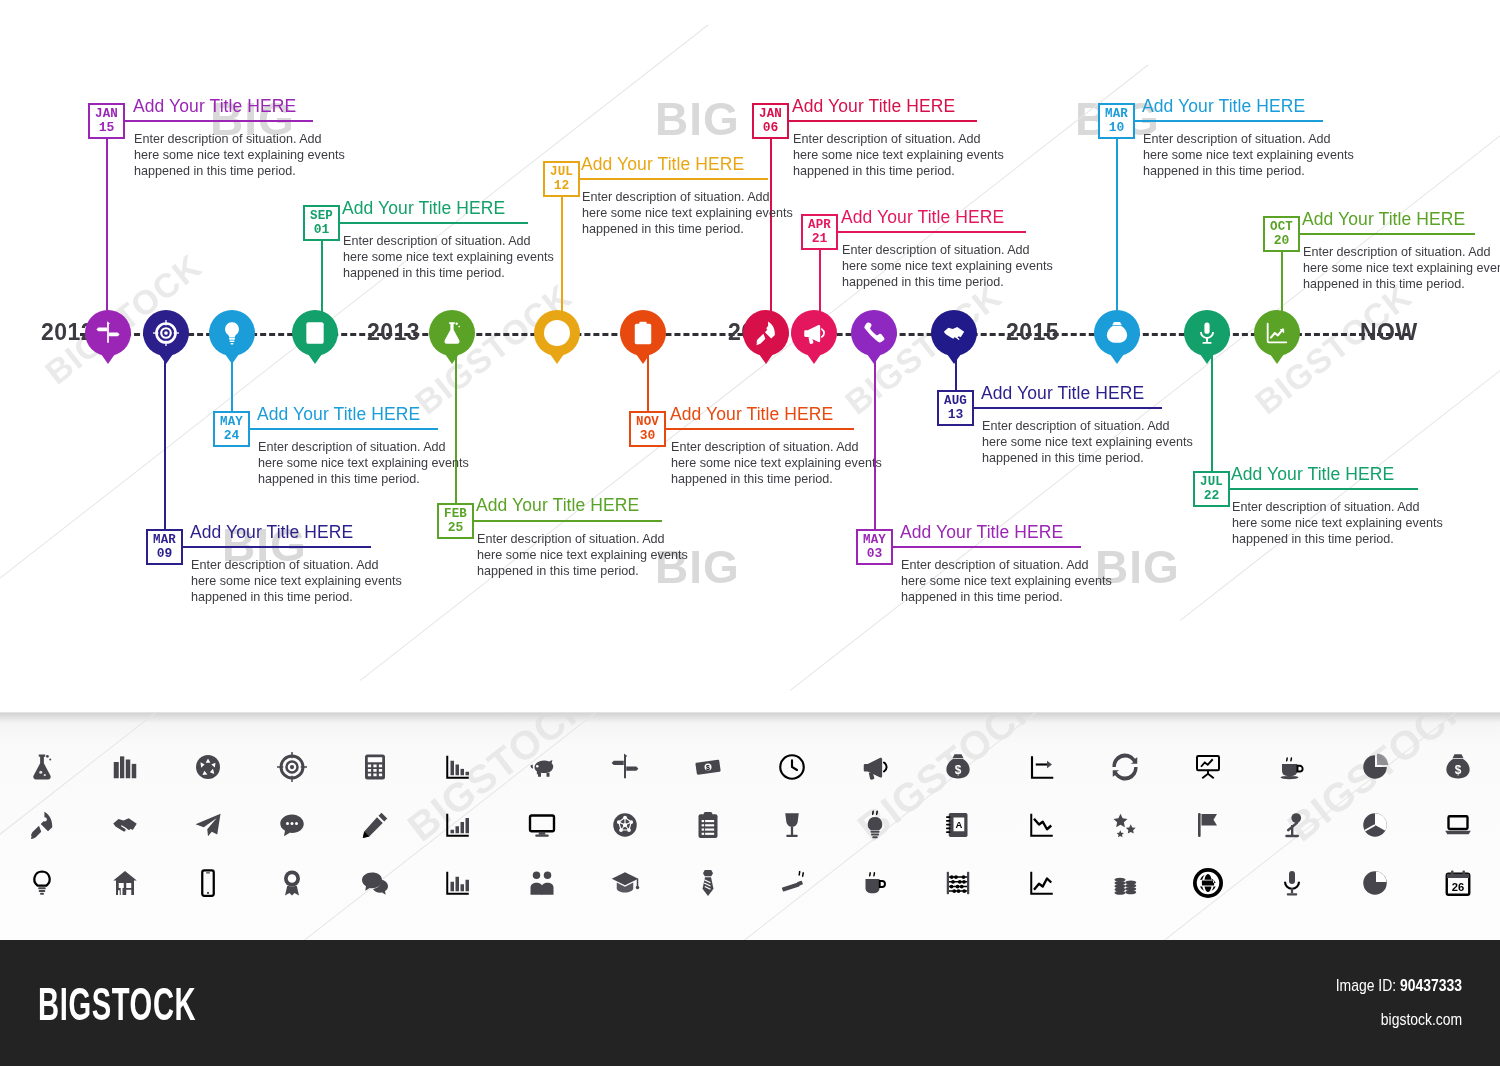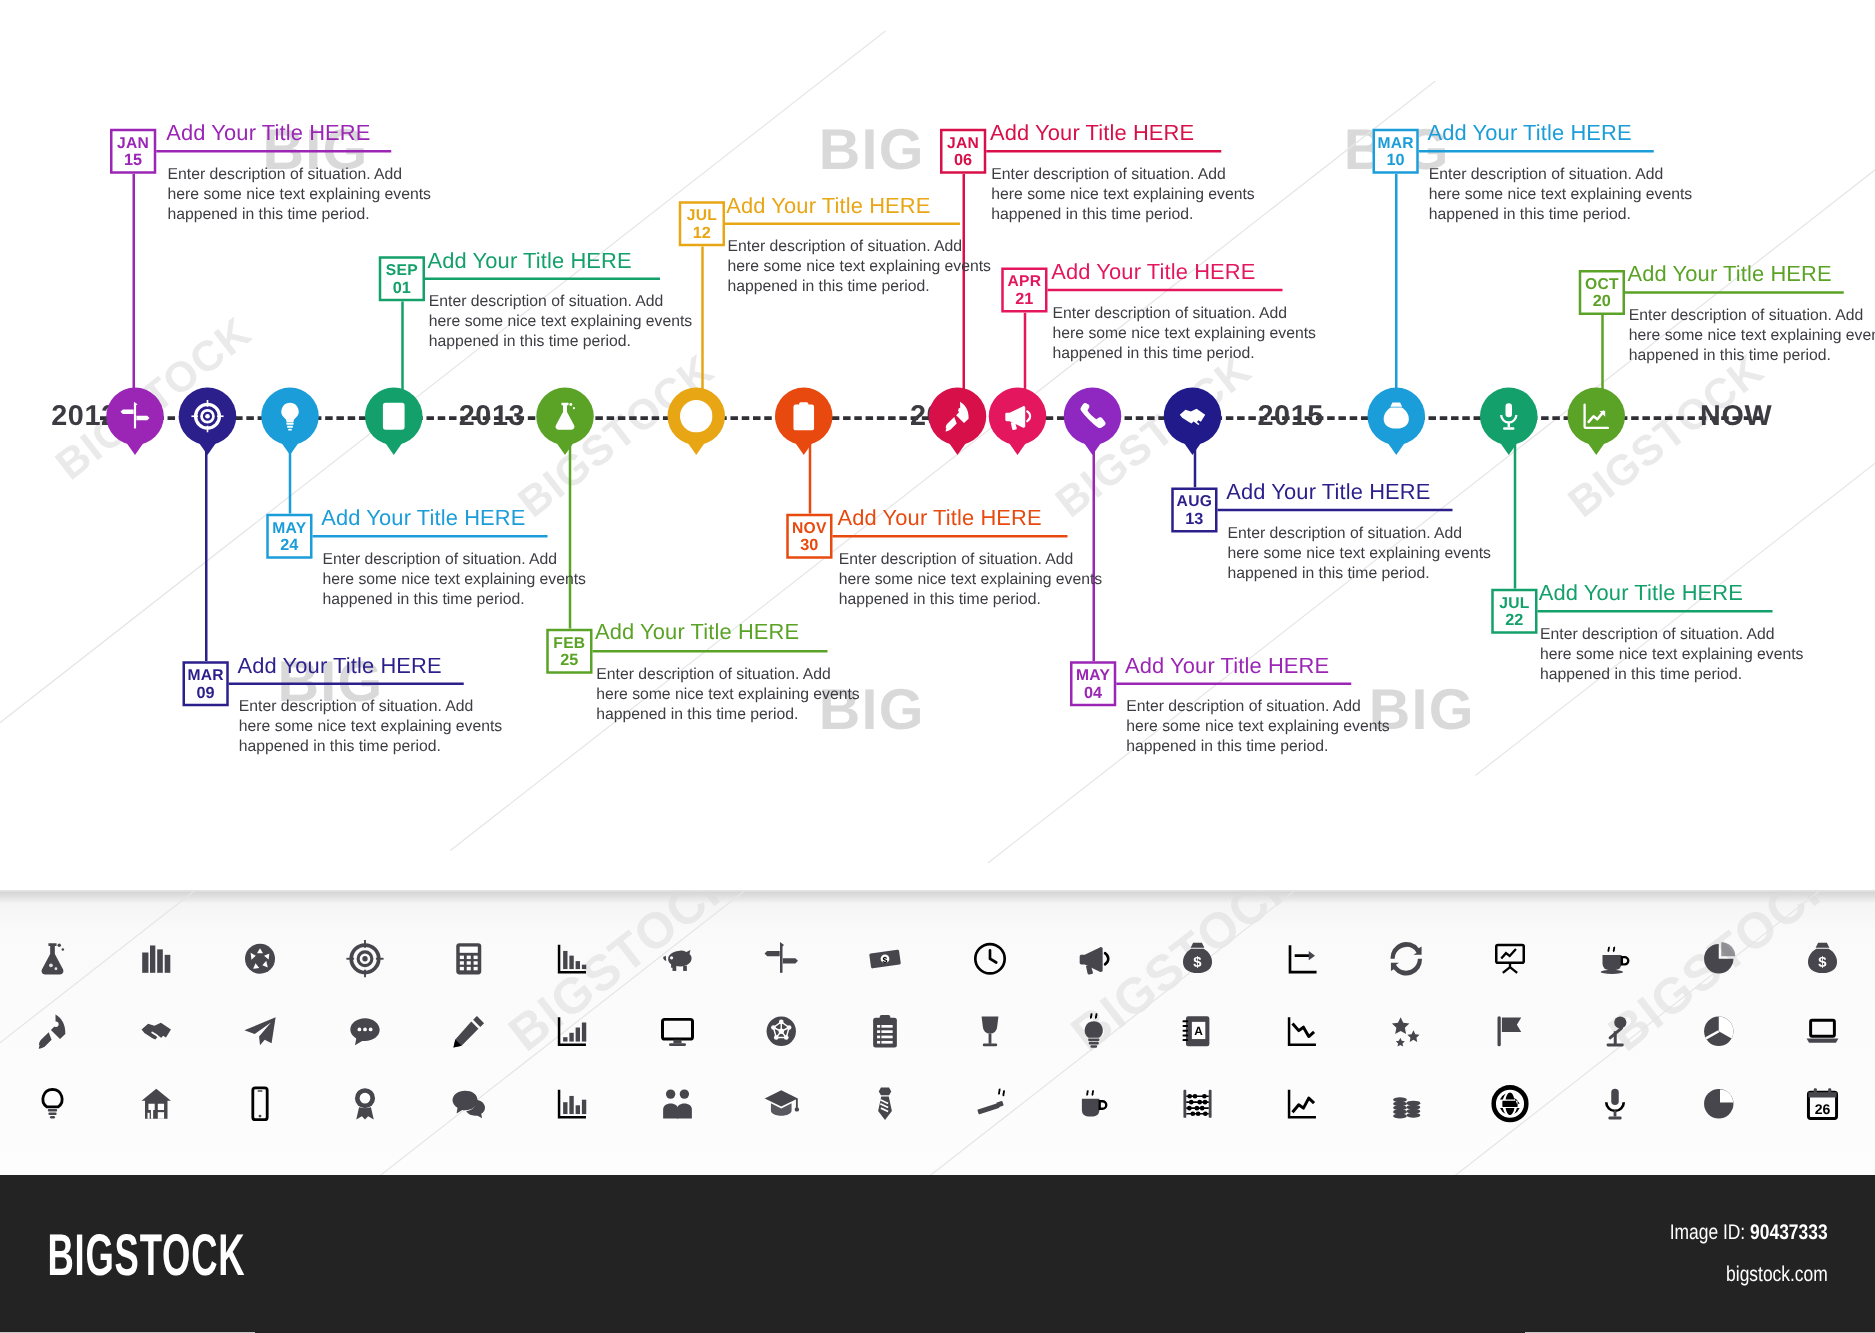--- a/index.html
+++ b/index.html
@@ -32,21 +32,21 @@
         border-right:7px solid transparent;border-top:10px solid currentColor;
         bottom:-8px;left:50%;margin-left:-7px;}
 
   
   .stem{position:absolute;width:2px;}
 
   
   .callout{position:absolute;}
   .datebox{position:absolute;width:37px;height:36px;border:2px solid;
         box-sizing:border-box;display:flex;flex-direction:column;
-        align-items:center;justify-content:center;background:#fff;line-height:1.02;}
+        align-items:center;justify-content:center;background:#fff;line-height:1.02;font-family:Liberation Mono, monospace;}
   .datebox .m{font-size:12.5px;font-weight:600;letter-spacing:0.2px;}
   .datebox .d{font-size:13px;font-weight:600;}
   .ctitle{position:absolute;font-size:17.5px;font-weight:400;white-space:nowrap;letter-spacing:0.1px;}
   .crule{position:absolute;height:1.5px;}
   .cbody{position:absolute;font-size:12.6px;line-height:1.28;color:#3c3c42;width:215px;}
 
   
   #gallery{position:absolute;left:0;top:712px;width:1500px;height:228px;
            background:linear-gradient(to bottom,#f2f2f2 0%,#fafafa 14%,#fdfdfd 100%);
            border-top:1px solid #e3e3e3;overflow:hidden;}
@@ -359,21 +359,21 @@
             <div class="m">APR</div>
             <div class="d">21</div>
           </div>
           <div class="ctitle" style="left: 841px; top: 207px; color: rgb(228, 23, 94);">Add Your Title HERE</div>
           <div class="crule" style="left: 838px; top: 231px; width: 188px; background: rgb(228, 23, 94);"></div>
           <div class="cbody" style="left: 842px; top: 242px;">Enter description of situation. Add here some nice text explaining events happened in this time period.</div>
         </div>
         <div class="callout">
           <div class="datebox" style="left: 856px; top: 529px; border-color: rgb(155, 38, 182); color: rgb(155, 38, 182);">
             <div class="m">MAY</div>
-            <div class="d">04</div>
+            <div class="d">03</div>
           </div>
           <div class="ctitle" style="left: 900px; top: 522px; color: rgb(155, 38, 182);">Add Your Title HERE</div>
           <div class="crule" style="left: 893px; top: 546px; width: 188px; background: rgb(155, 38, 182);"></div>
           <div class="cbody" style="left: 901px; top: 557px;">Enter description of situation. Add here some nice text explaining events happened in this time period.</div>
         </div>
         <div class="callout">
           <div class="datebox" style="left: 937px; top: 390px; border-color: rgb(43, 31, 140); color: rgb(43, 31, 140);">
             <div class="m">AUG</div>
             <div class="d">13</div>
           </div>

